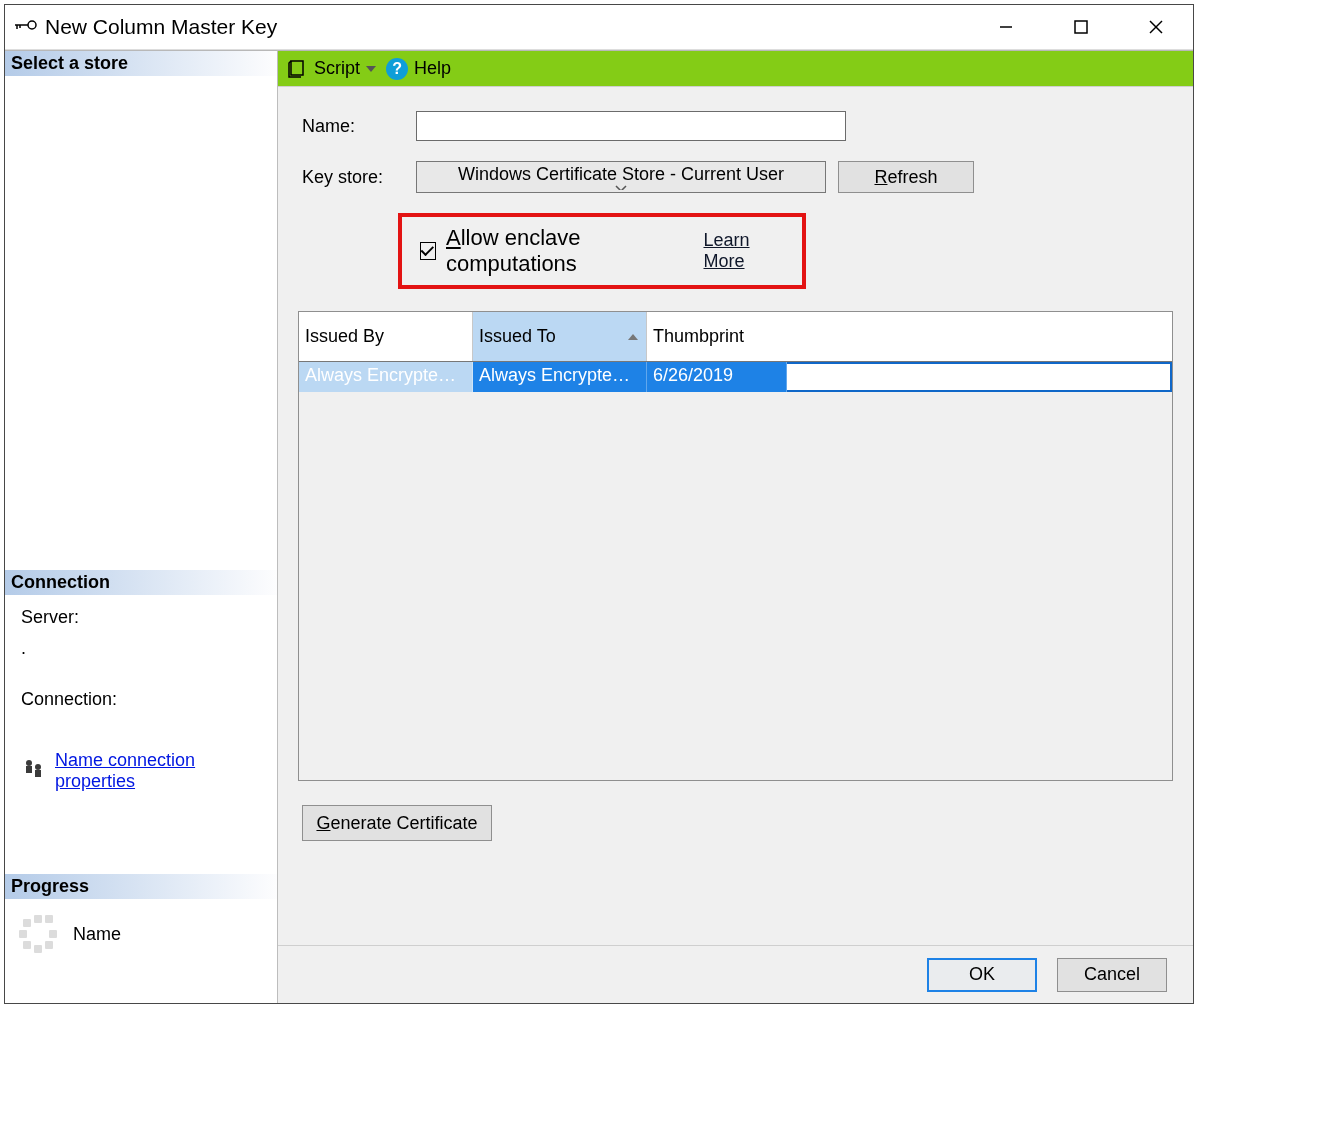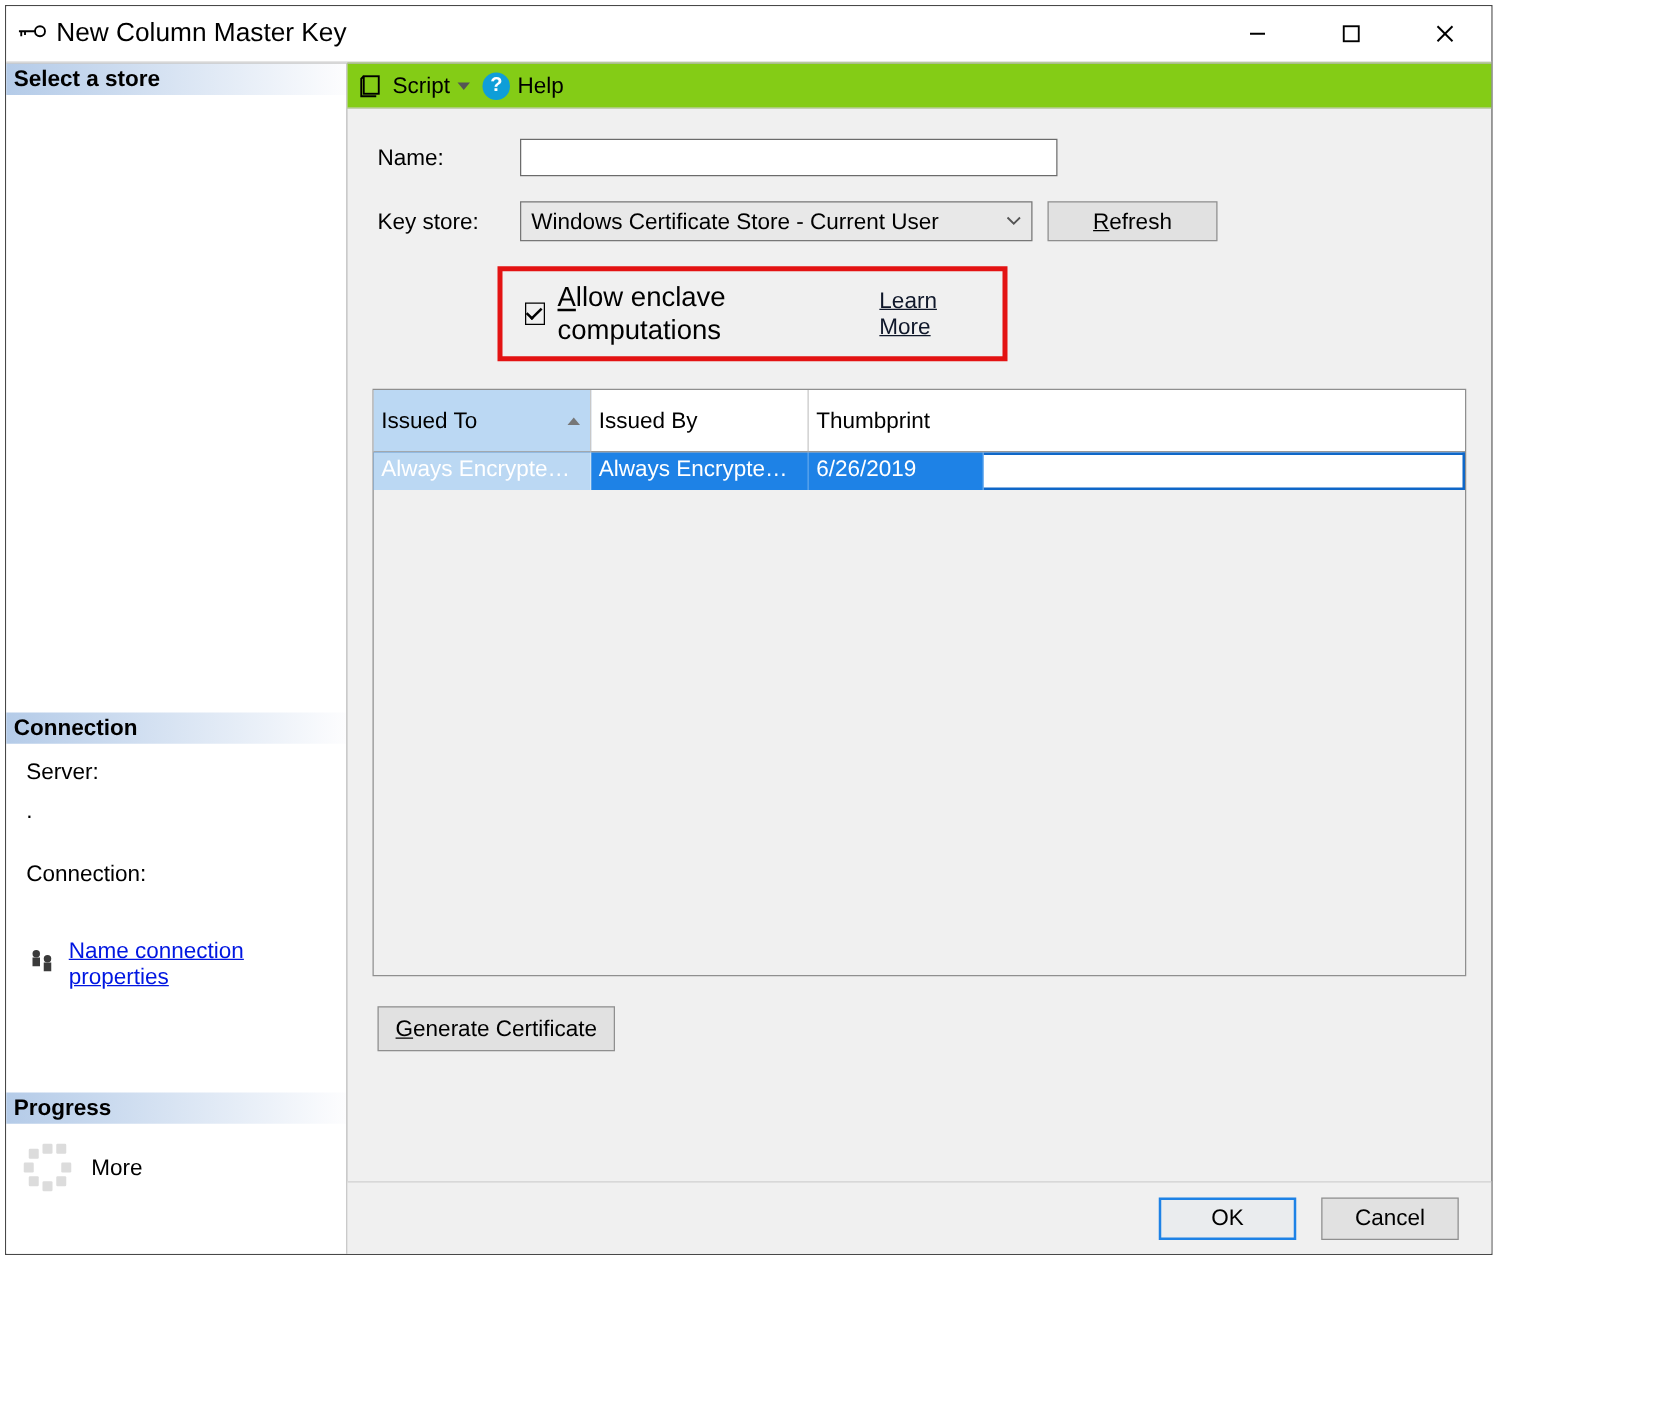--- a/index.html
+++ b/index.html
@@ -24,21 +24,21 @@
   .spinner span { position: absolute; width: 8px; height: 8px; background: #dcdcdc; border-radius: 1px; }
   .progress-text { font-size: 18px; }
   .right-panel { flex: 1; display: flex; flex-direction: column; background: #f0f0f0; border-left: 1px solid #bdbdbd; }
   .toolbar { height: 37px; display: flex; align-items: center; gap: 10px; padding: 0 10px; background: #84cc16; border-top: 1px solid #b8b8b8; border-bottom: 1px solid #cfcfcf; }
   .toolbar-item { display: flex; align-items: center; gap: 6px; font-size: 18px; }
   .help-circle { width: 22px; height: 22px; border-radius: 50%; background: #0f9ed8; color: #fff; font-weight: bold; display: flex; align-items: center; justify-content: center; font-size: 16px; }
   .form-area { padding: 24px 20px 12px 24px; }
   .form-row { display: flex; align-items: center; margin-bottom: 20px; }
   .form-label { width: 114px; font-size: 18px; }
   .text-input { height: 30px; width: 430px; border: 1px solid #6b6b6b; background: #fff; padding: 2px 4px; }
-  .select-input { height: 32px; width: 410px; border: 1px solid #777; background: #e8e8e8; padding: 2px 8px; font-size: 18px; display: flex; align-items: center; justify-content: space-between; }
+  .select-input { height: 32px; width: 410px; border: 1px solid #777; background: #e8e8e8; padding: 2px 8px; font-size: 18px; display: flex; align-items: center; justify-content: space-between; flex-direction: column; }
   .refresh-btn { height: 32px; width: 136px; margin-left: 12px; border: 1px solid #8f8f8f; background: #e1e1e1; font-size: 18px; }
   .refresh-btn u, .gen-btn u, .ok-btn, .cancel-btn { text-decoration: none; }
   .enclave-box { border: 4px solid #e31313; margin-left: 96px; padding: 8px 18px; display: inline-flex; align-items: center; gap: 10px; width: 408px; }
   .checkbox { width: 18px; height: 18px; border: 1.5px solid #000; display: flex; align-items: center; justify-content: center; }
   .checkmark { width: 12px; height: 7px; border-left: 2px solid #000; border-bottom: 2px solid #000; transform: rotate(-45deg) translate(1px,-2px); }
   .enclave-label { font-size: 22px; }
   .learn-link { color: #0f172a; text-decoration: underline; font-size: 18px; margin-left: 10px; }
   .grid-wrap { margin: 10px 20px 0 20px; border: 1px solid #8f8f8f; background: #f0f0f0; height: 470px; display: flex; flex-direction: column; }
   .grid-head { display: flex; background: #fff; border-bottom: 1px solid #777; height: 50px; }
   .grid-head .cell { border-right: 1px solid #c8c8c8; padding: 4px 6px; font-size: 18px; display: flex; align-items: center; position: relative; }
@@ -121,21 +121,21 @@
         <div class="spinner">
           <span style="left:15px;top:0"></span>
             <span style="left:26px;top:4"></span>
           <span style="left:30px;top:15px"></span>
             <span style="left:26px;top:26px"></span>
           <span style="left:15px;top:30px"></span>
             <span style="left:4px;top:26px"></span>
           <span style="left:0;top:15px"></span>
             <span style="left:4px;top:4px"></span>
         </div>
-        <div class="progress-text">More</div>
+        <div class="progress-text">Name</div>
       </div>
     </div>
 
     <div class="right-panel">
       <div class="toolbar">
         <div class="toolbar-item">
           <svg width="20" height="20" viewBox="0 0 20 20">
               <rect x="3" y="2" width="12" height="14" fill="none" stroke="#000" stroke-width="1.5"></rect>
               <path d="M3 2 L1 4 L1 18 L13 18" fill="none" stroke="#000" stroke-width="1.5"></path>
             </svg>
@@ -167,25 +167,25 @@
           <div class="checkbox">
               <div class="checkmark"></div>
             </div>
           <span class="enclave-label"><span class="u">A</span>llow enclave computations</span>
           <a href="#" class="learn-link">Learn More</a>
         </div>
       </div>
 
       <div class="grid-wrap">
         <div class="grid-head">
+          <div class="cell col1">Issued By</div>
           <div class="cell col0">
             <span>Issued To</span>
             <span class="sort-icon chev-sm" style="width:0;height:0;"></span>
           </div>
-          <div class="cell col1">Issued By</div>
           <div class="cell col3">Thumbprint</div>
         </div>
         <div class="grid-row row-sel">
           <div class="cell col0">Always Encrypted ...</div>
           <div class="cell col1">Always Encrypted A...</div>
           <div class="cell col2">6/26/2019</div>
           <div class="cell col3"></div>
         </div>
       </div>
 

